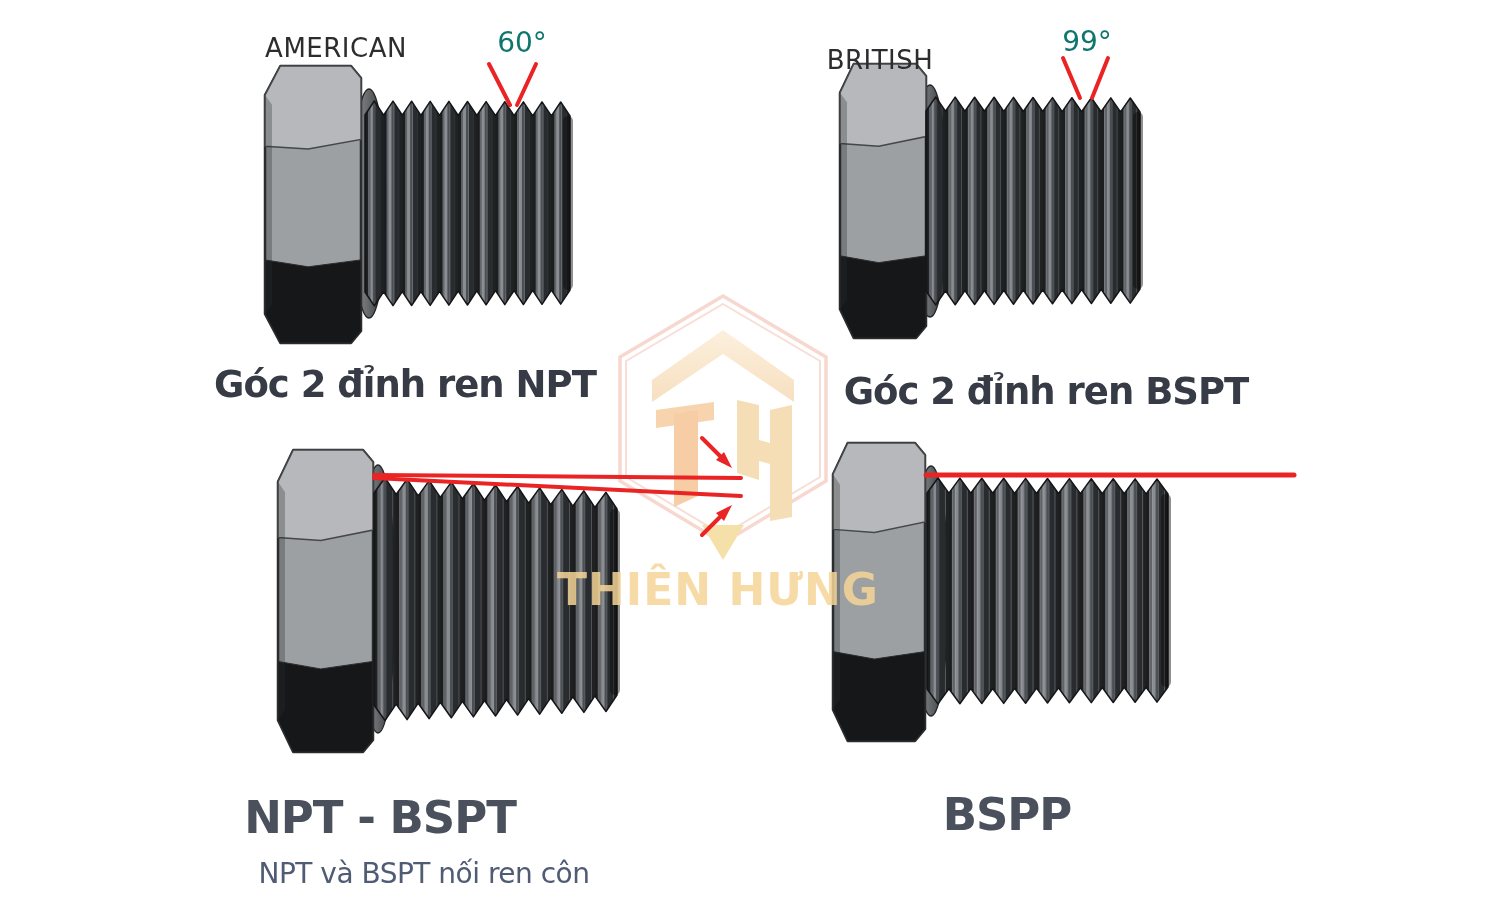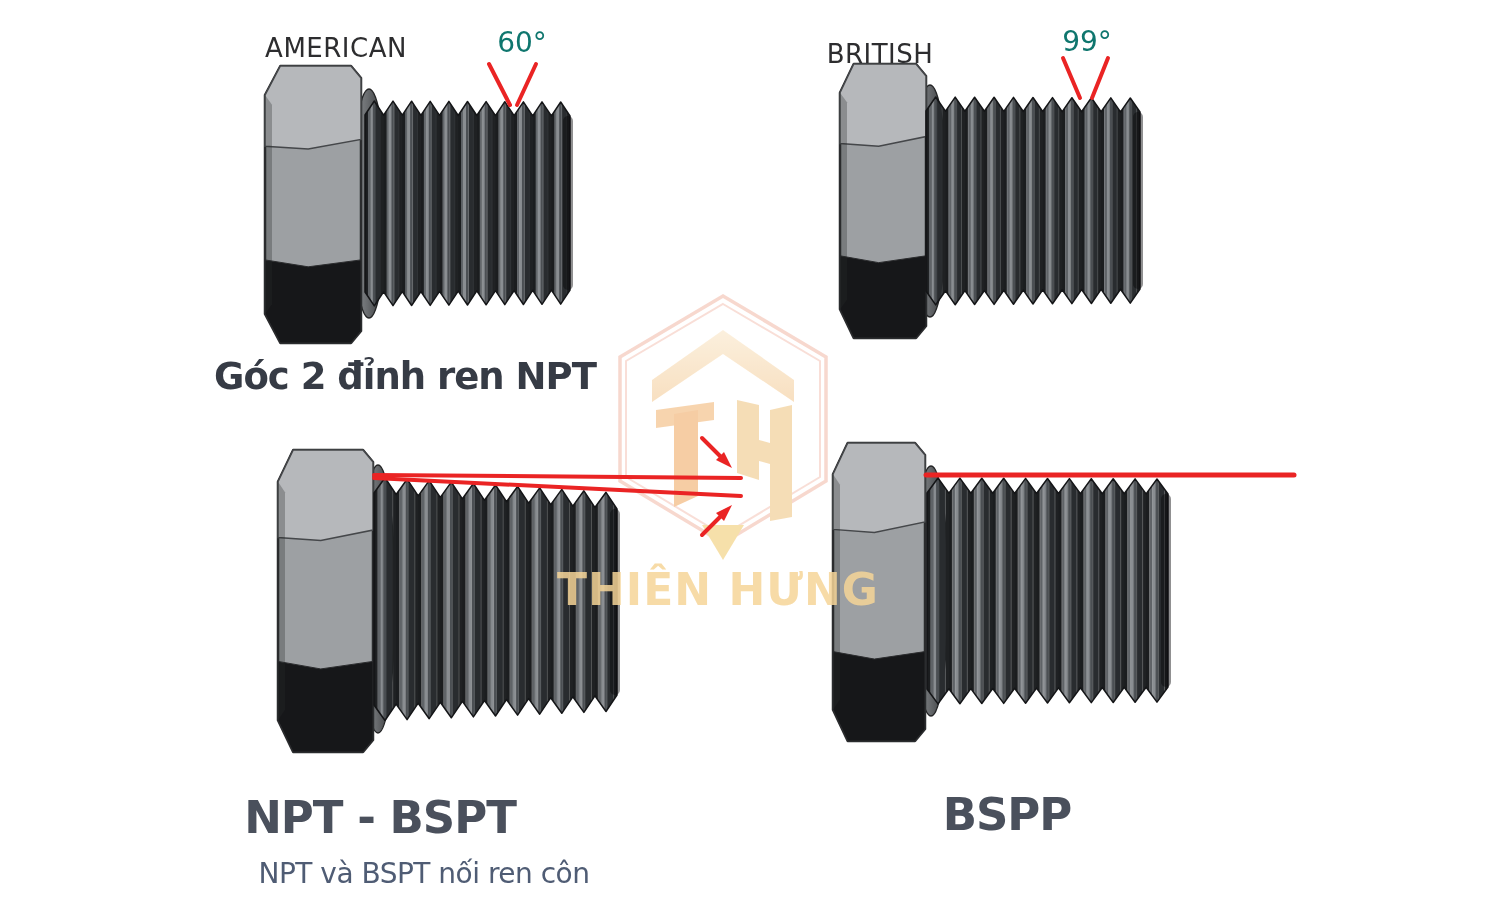--- a/index.html
+++ b/index.html
@@ -134,23 +134,24 @@
         <polygon points="732,493 724,509 716,501" fill="#ea2424" stroke="none"></polygon>
       </g>
       <g stroke-width="5">
         <line x1="926" y1="463" x2="1294" y2="463"></line>
       </g>
     </g>
   </svg>
 
   <div class="t lbl-country" style="left:336px;top:22px">AMERICAN</div>
   <div class="t lbl-angle" style="left:522px;top:16px">60°</div>
-  <div class="t lbl-country" style="left:880px;top:28px">BRITISH</div>
+  <div class="t lbl-country" style="left:880px;top:34px">BRITISH</div>
   <div class="t lbl-angle" style="left:1087px;top:15px">99°</div>
 
-  <div class="t caption" style="left:405px;top:345px">Góc 2 đỉnh ren NPT</div>
+  <div class="t caption" style="left:405px;top:353px">Góc 2 đỉnh ren NPT</div>
+  <div class="t caption" style="left:1046px;top:360px">Góc 2 đỉnh ren BSPT</div>
 
   <div class="t subtitle" style="left:424px;top:847px">NPT và BSPT nối ren côn</div>
   <div class="t title" style="left:380px;top:781px">NPT - BSPT</div>
   <div class="t title" style="left:1007px;top:778px">BSPP</div>
 
   <div class="t wm-text" style="left:718px;top:554px">THIÊN HƯNG</div>
 </div>
 
 </body></html>

